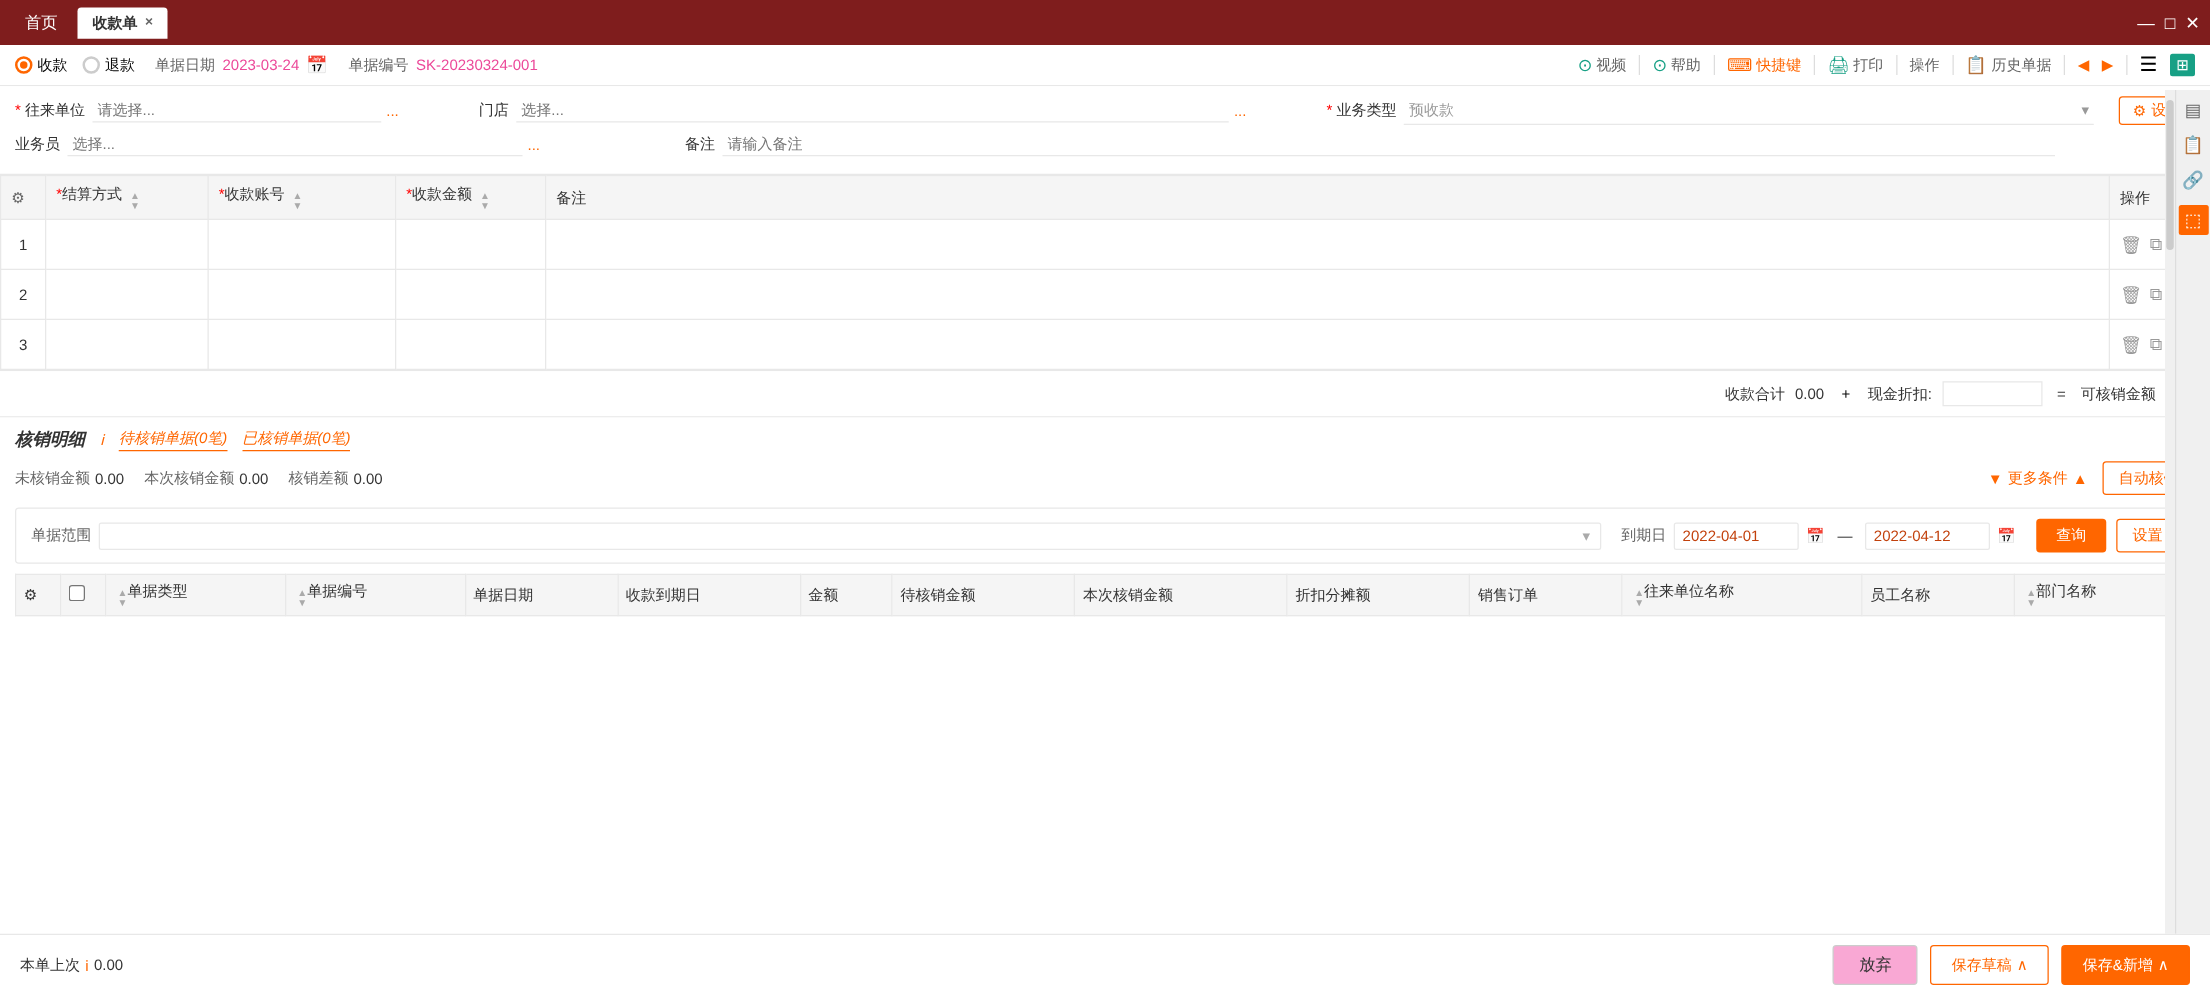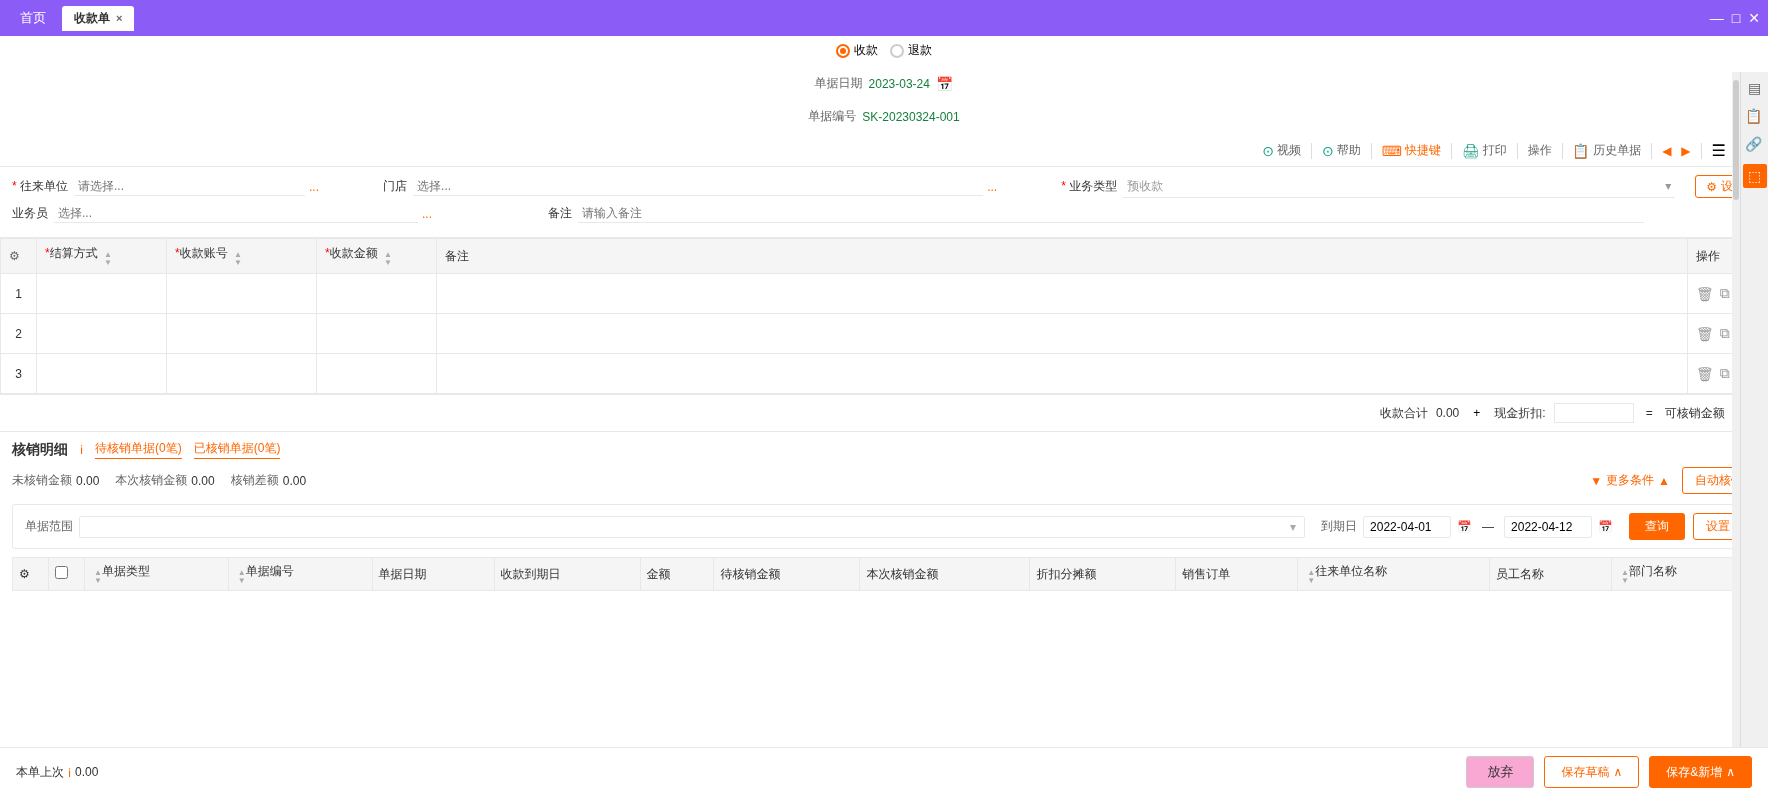--- a/index.html
+++ b/index.html
@@ -2,21 +2,21 @@
 <html><head>
   <meta charset="utf-8">
   <style>
     * { box-sizing: border-box; margin: 0; padding: 0; font-family: 'Microsoft YaHei', SimSun, sans-serif; font-size: 12px; }
     body { width: 1768px; height: 796px; overflow: hidden; background: #f0f0f0; }
 
     
     .tab-bar {
       display: flex;
       align-items: center;
-      background: #8b5cf6;
+      background: #7f1d1d;
       height: 36px;
       padding: 16px 8px;
       justify-content: space-between;
     }
     .tab-bar-left { display: flex; align-items: center; gap: 4px; }
     .tab-home {
       color: #fff;
       padding: 4px 12px;
       cursor: pointer;
       font-size: 13px;
@@ -50,35 +50,34 @@
     }
 
     
     .top-toolbar {
       display: flex;
       align-items: center;
       padding: 6px 12px;
       border-bottom: 1px solid #e8e8e8;
       background: #fff;
       gap: 16px;
-      flex-direction: column;
     }
     .radio-group { display: flex; align-items: center; gap: 12px; }
     .radio-item { display: flex; align-items: center; gap: 4px; cursor: pointer; }
     .radio-circle {
       width: 14px; height: 14px; border-radius: 50%; border: 2px solid #ccc;
       display: flex; align-items: center; justify-content: center;
     }
     .radio-circle.checked { border-color: #f60; }
     .radio-circle.checked::after {
       content: ''; width: 6px; height: 6px; border-radius: 50%; background: #f60;
     }
     .toolbar-field { display: flex; align-items: center; gap: 6px; }
     .toolbar-label { color: #666; white-space: nowrap; }
-    .toolbar-value { color: #15803d; font-weight: 500; }
+    .toolbar-value { color: #ec4899; font-weight: 500; }
     .toolbar-icon { color: #f60; cursor: pointer; font-size: 14px; }
     .toolbar-right {
       margin-left: auto;
       display: flex;
       align-items: center;
       gap: 10px;
     }
     .toolbar-btn {
       display: flex; align-items: center; gap: 3px;
       color: #666; cursor: pointer; white-space: nowrap;
@@ -198,20 +197,21 @@
     
     .writeoff-section {
       background: #fff;
       padding: 8px 12px;
     }
     .section-header {
       display: flex;
       align-items: center;
       gap: 12px;
       margin-bottom: 8px;
+      font-style: italic;
     }
     .section-title { font-size: 14px; font-weight: 600; color: #333; }
     .info-icon { color: #f60; cursor: pointer; }
     .tab-link {
       color: #f60;
       cursor: pointer;
       border-bottom: 1px solid #f60;
       padding-bottom: 1px;
     }
     .stats-row {
@@ -237,22 +237,22 @@
       border: 1px solid #e8e8e8;
       padding: 3px 8px;
       cursor: pointer;
       border-radius: 2px;
     }
     .filter-select-arrow { margin-left: auto; color: #aaa; }
     .date-input {
       border: 1px solid #e8e8e8;
       padding: 3px 6px;
       border-radius: 2px;
-      color: #000000;
-      width: 88px;
+      color: #c2410c;
+      width: 100px;
     }
     .date-sep { color: #333; margin: 0 4px; }
     .more-filter { display: flex; align-items: center; gap: 4px; color: #f60; cursor: pointer; }
     .btn-query {
       background: #f60;
       color: #fff;
       border: none;
       padding: 4px 16px;
       border-radius: 3px;
       cursor: pointer;

